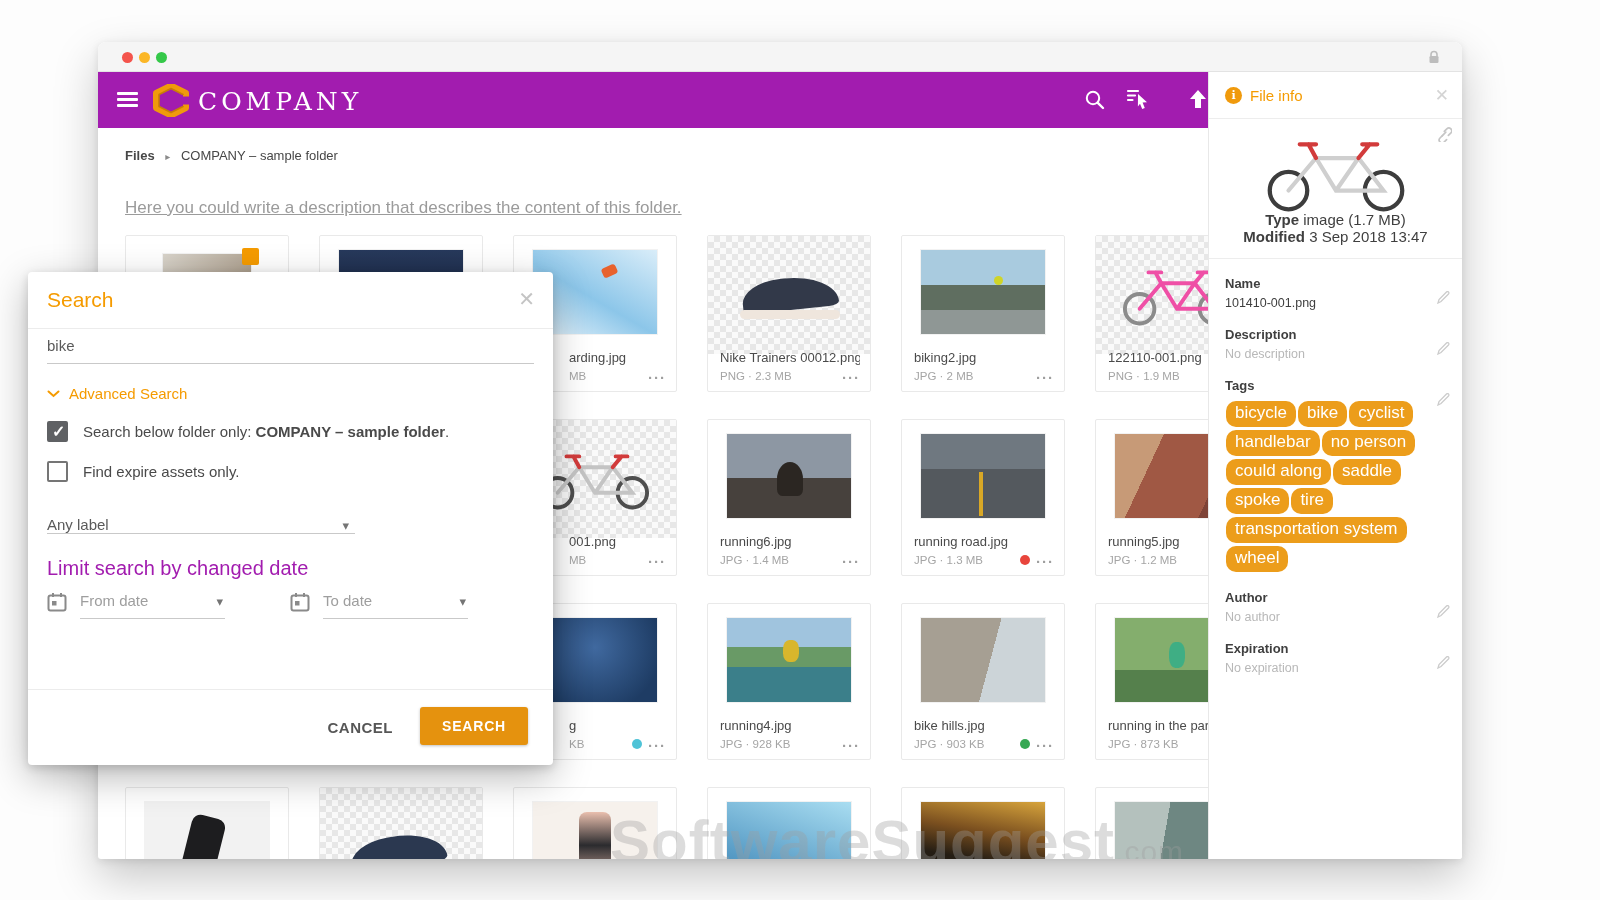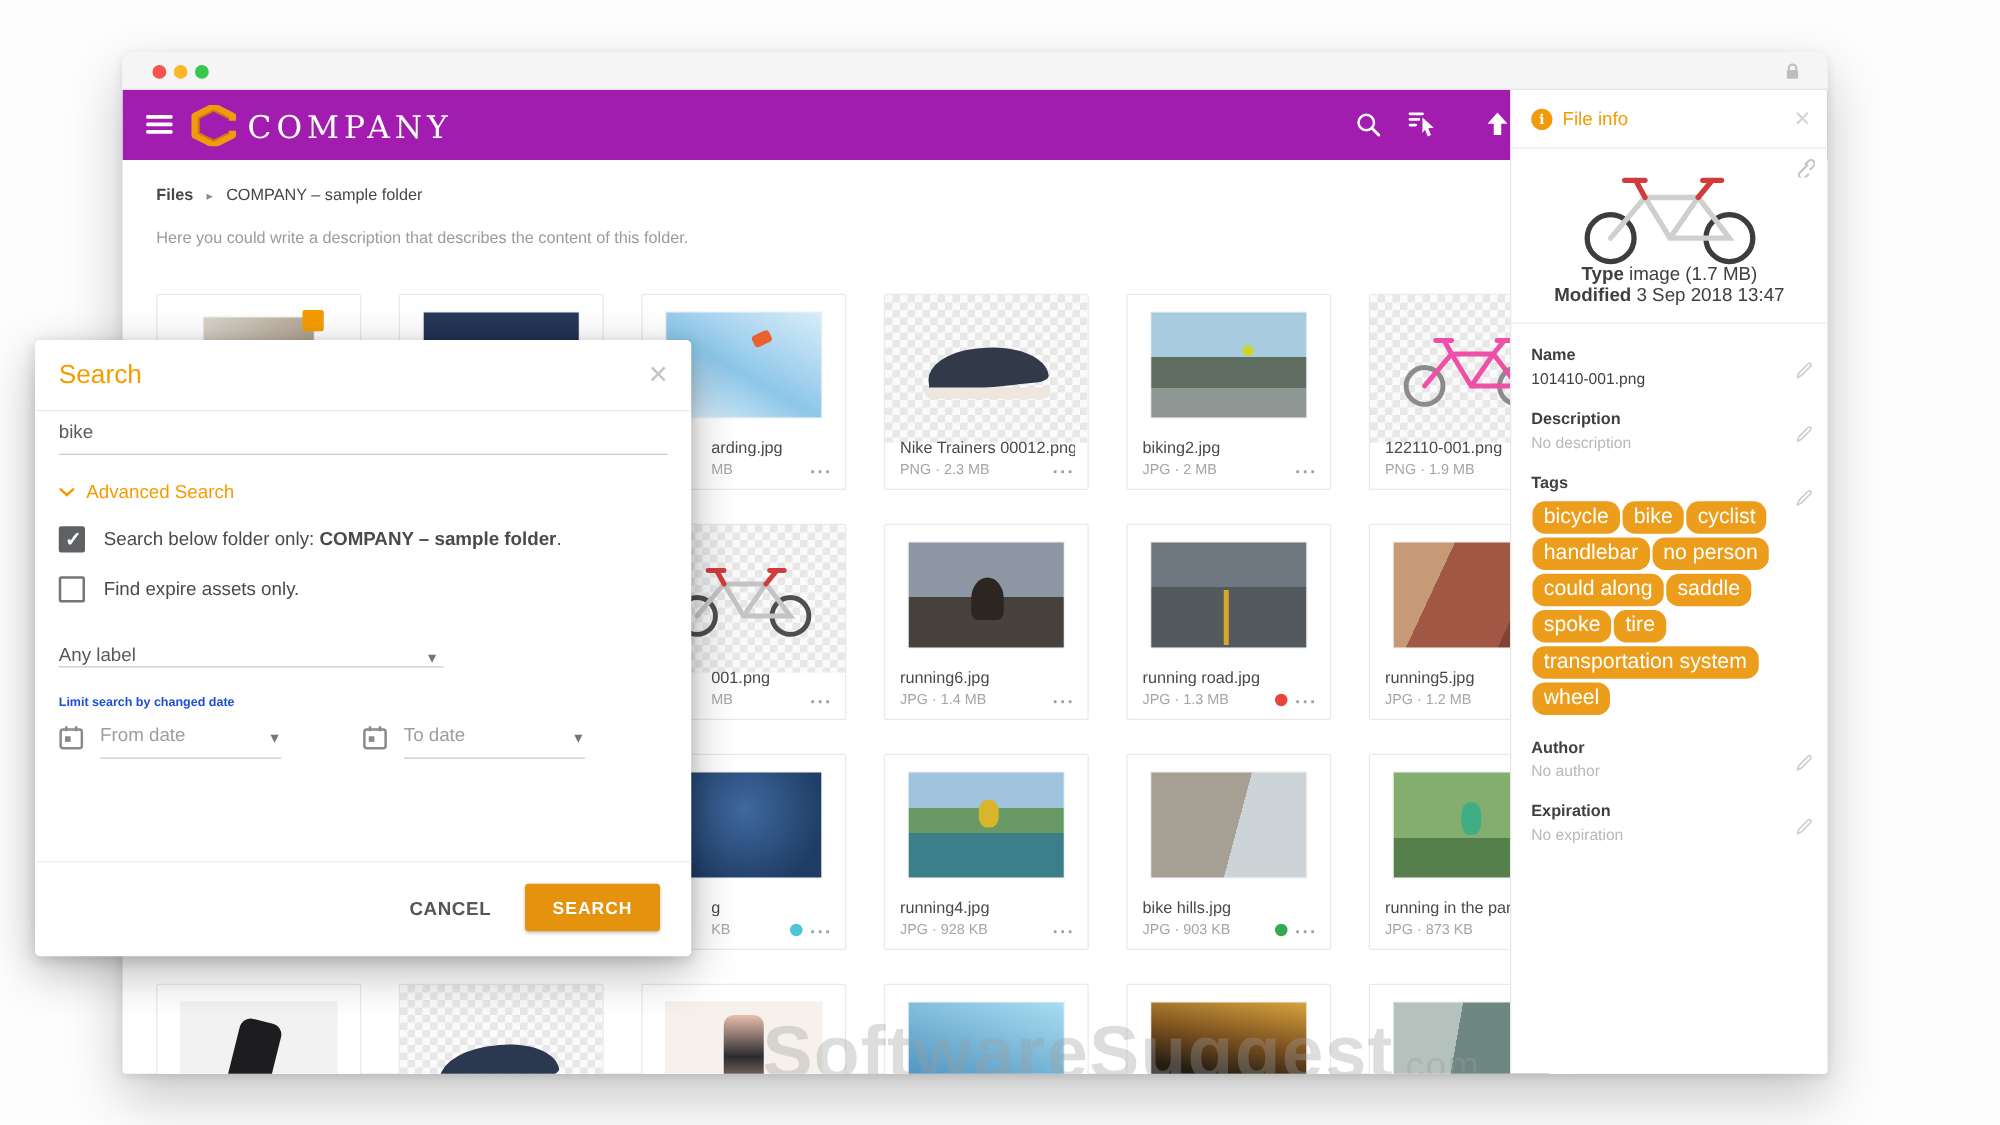--- a/index.html
+++ b/index.html
@@ -24,21 +24,21 @@
   .logo { position:absolute; left:55px; top:12px; }
   .brand { position:absolute; left:100px; top:15px; color:#fff;
     font-family:"DejaVu Serif", serif; font-size:25px; letter-spacing:4px; font-weight:400; }
   .appbar-icon { position:absolute; top:16px; width:26px; height:26px; cursor:pointer; }
   .icon-search{ left:985px; } .icon-multiselect{ left:1028px; } .icon-upload{ left:1088px; }
 
   
   .breadcrumb { position:absolute; left:27px; top:106px; font-size:13px; color:#474747; z-index:5;}
   .breadcrumb .sep { color:#8a8a8a; font-size:10px; margin:0 7px; }
   .bc-root { font-weight:700; cursor:pointer; }
-  .folder-desc { position:absolute; left:27px; top:140px; font-size:13px; color:#9b9b9b; z-index:5;}
+  .folder-desc { position:absolute; left:27px; top:156px; font-size:17px; color:#9b9b9b; z-index:5;text-decoration:underline;}
 
   .grid { position:absolute; left:27px; top:193px; width:1140px;
     display:flex; flex-wrap:wrap; column-gap:30px; row-gap:27px; z-index:10; }
   .card { position:relative; width:164px; height:157px; background:#fff;
     border:1px solid #e9e9e9; border-radius:2px; }
   .thumb { position:relative; overflow:hidden; }
   .thumb.ph { width:124px; height:84px; margin:14px auto 0; box-shadow:0 0 0 1px rgba(0,0,0,.05); }
   .thumb.ph.sm { width:88px; height:58px; margin-top:18px; overflow:visible; }
   .thumb.tr { width:100%; height:118px; background-color:#fafafa;
     background-image:linear-gradient(45deg,#e7e7e7 25%,transparent 25%,transparent 75%,#e7e7e7 75%),
@@ -150,21 +150,21 @@
   .cb-box { width:21px; height:21px; border:2px solid #757575; border-radius:2px; background:#fff;
     flex:none; cursor:pointer; position:relative; }
   .cb-box.checked { background:#5f6164; border-color:#5f6164; }
   .cb-box.checked::after { content:"✓"; position:absolute; left:3px; top:-1px; color:#fff;
     font-size:16px; font-weight:700; }
   .cb-text { font-size:15px; color:#4a4a4a; }
   .select-row { position:relative; margin-top:34px; width:308px; border-bottom:1px solid #c9c9c9;
     font-size:15px; color:#5a5a5a; cursor:pointer; }
   .caret { color:#757575; font-size:13px; }
   .select-row .caret { position:absolute; right:6px; top:2px; }
-  .date-label { margin-top:23px; font-size:10px; font-weight:700; color:#1d4ed8; }
+  .date-label { margin-top:23px; font-size:20px; font-weight:400; color:#a21caf; }
   .date-row { margin-top:12px; display:flex; align-items:flex-start; }
   .cal-icon { flex:none; margin-right:13px; cursor:pointer; }
   .date-field { position:relative; width:145px; border-bottom:1px solid #c9c9c9; padding-bottom:9px;
     font-size:15px; color:#9e9e9e; cursor:pointer; }
   .date-field .caret { position:absolute; right:2px; top:2px; }
   .dg2 { margin-left:65px; }
   .d-foot { position:absolute; left:0; right:0; bottom:0; height:76px; border-top:1px solid #ececec; }
   .btn-cancel { position:absolute; right:160px; top:29px; font-size:15px; font-weight:700;
     color:#565656; letter-spacing:.5px; cursor:pointer; background:none; border:0;
     font-family:"Liberation Sans",sans-serif; }

